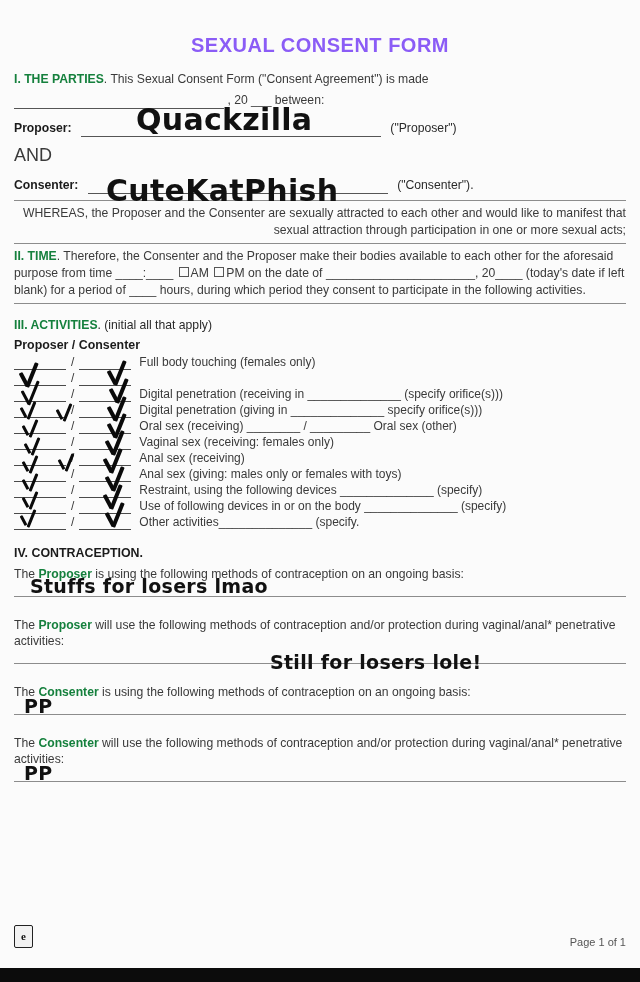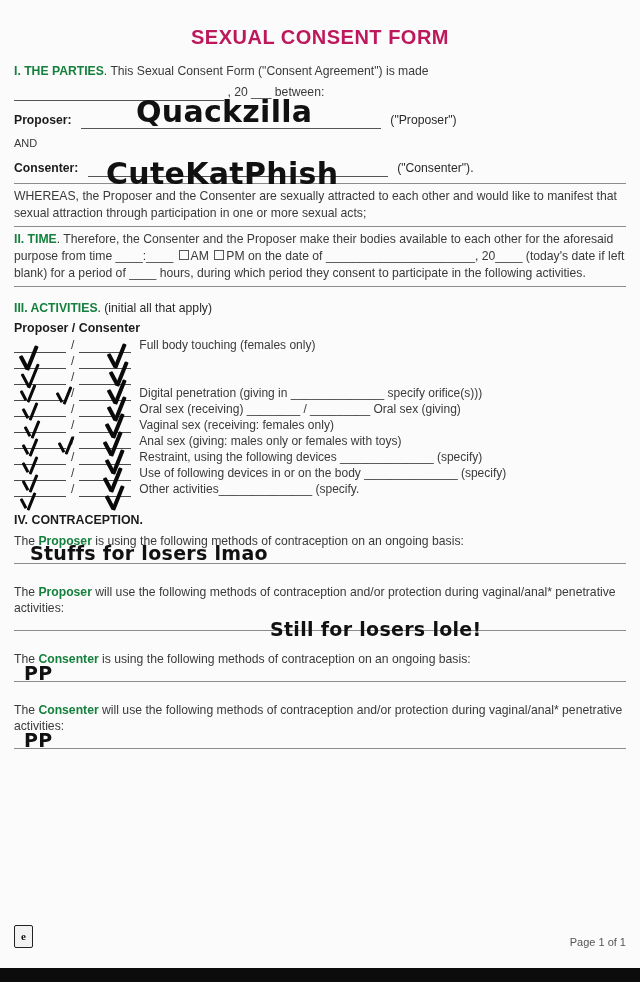--- a/index.html
+++ b/index.html
@@ -28,22 +28,22 @@
     bottom: 0;
     width: 640px;
     height: 14px;
     background: #0c0c0c;
   }
   .doc-title {
     text-align: center;
     font-size: 20px;
     font-weight: bold;
     letter-spacing: 0.5px;
-    color: #be185d;
-    padding-top: 26px;
+    color: #8b5cf6;
+    padding-top: 34px;
     padding-bottom: 14px;
   }
   .sec-head {
     font-weight: bold;
     color: #15803d;
   }
   p.body {
     font-size: 12.2px;
     line-height: 17px;
     margin: 0 0 4px 0;
@@ -87,26 +87,27 @@
   }
   .party-line {
     display: inline-block;
     width: 300px;
     border-bottom: 1px solid #555;
     height: 14px;
     vertical-align: bottom;
     margin: 0 6px;
   }
   .and-row {
-    font-size: 11px;
+    font-size: 18px;
     margin: 8px 0 2px 0;
     color: #3a3a3a;
   }
   .whereas {
     margin-top: 10px;
+    text-align: right;
   }
   .activities-head {
     font-size: 12.2px;
     margin: 14px 0 6px 0;
   }
   .pc-head {
     font-weight: bold;
     font-size: 12.4px;
     color: #1b1b1b;
     margin: 6px 0 2px 0;
@@ -277,38 +278,45 @@
     </div>
     <div class="act-row">
       <span class="blank"></span>
         <span class="slash">/</span>
         <span class="blank"></span>
     </div>
     <div class="act-row">
       <span class="blank"></span>
         <span class="slash">/</span>
         <span class="blank"></span>
+      <span class="act-text">Digital penetration (receiving in ______________ (specify orifice(s)))</span>
     </div>
     <div class="act-row">
       <span class="blank"></span>
         <span class="slash">/</span>
         <span class="blank"></span>
       <span class="act-text">Digital penetration (giving in ______________ specify orifice(s)))</span>
     </div>
     <div class="act-row">
       <span class="blank"></span>
         <span class="slash">/</span>
         <span class="blank"></span>
-      <span class="act-text">Oral sex (receiving) ________ / _________ Oral sex (giving)</span>
+      <span class="act-text">Oral sex (receiving) ________ / _________ Oral sex (other)</span>
     </div>
     <div class="act-row">
       <span class="blank"></span>
         <span class="slash">/</span>
         <span class="blank"></span>
       <span class="act-text">Vaginal sex (receiving: females only)</span>
+    </div>
+    <div class="act-row">
+      <span class="blank"></span>
+        <span class="slash">/</span>
+        <span class="blank"></span>
+      <span class="act-text">Anal sex (receiving)</span>
     </div>
     <div class="act-row">
       <span class="blank"></span>
         <span class="slash">/</span>
         <span class="blank"></span>
       <span class="act-text">Anal sex (giving: males only or females with toys)</span>
     </div>
     <div class="act-row">
       <span class="blank"></span>
         <span class="slash">/</span>

